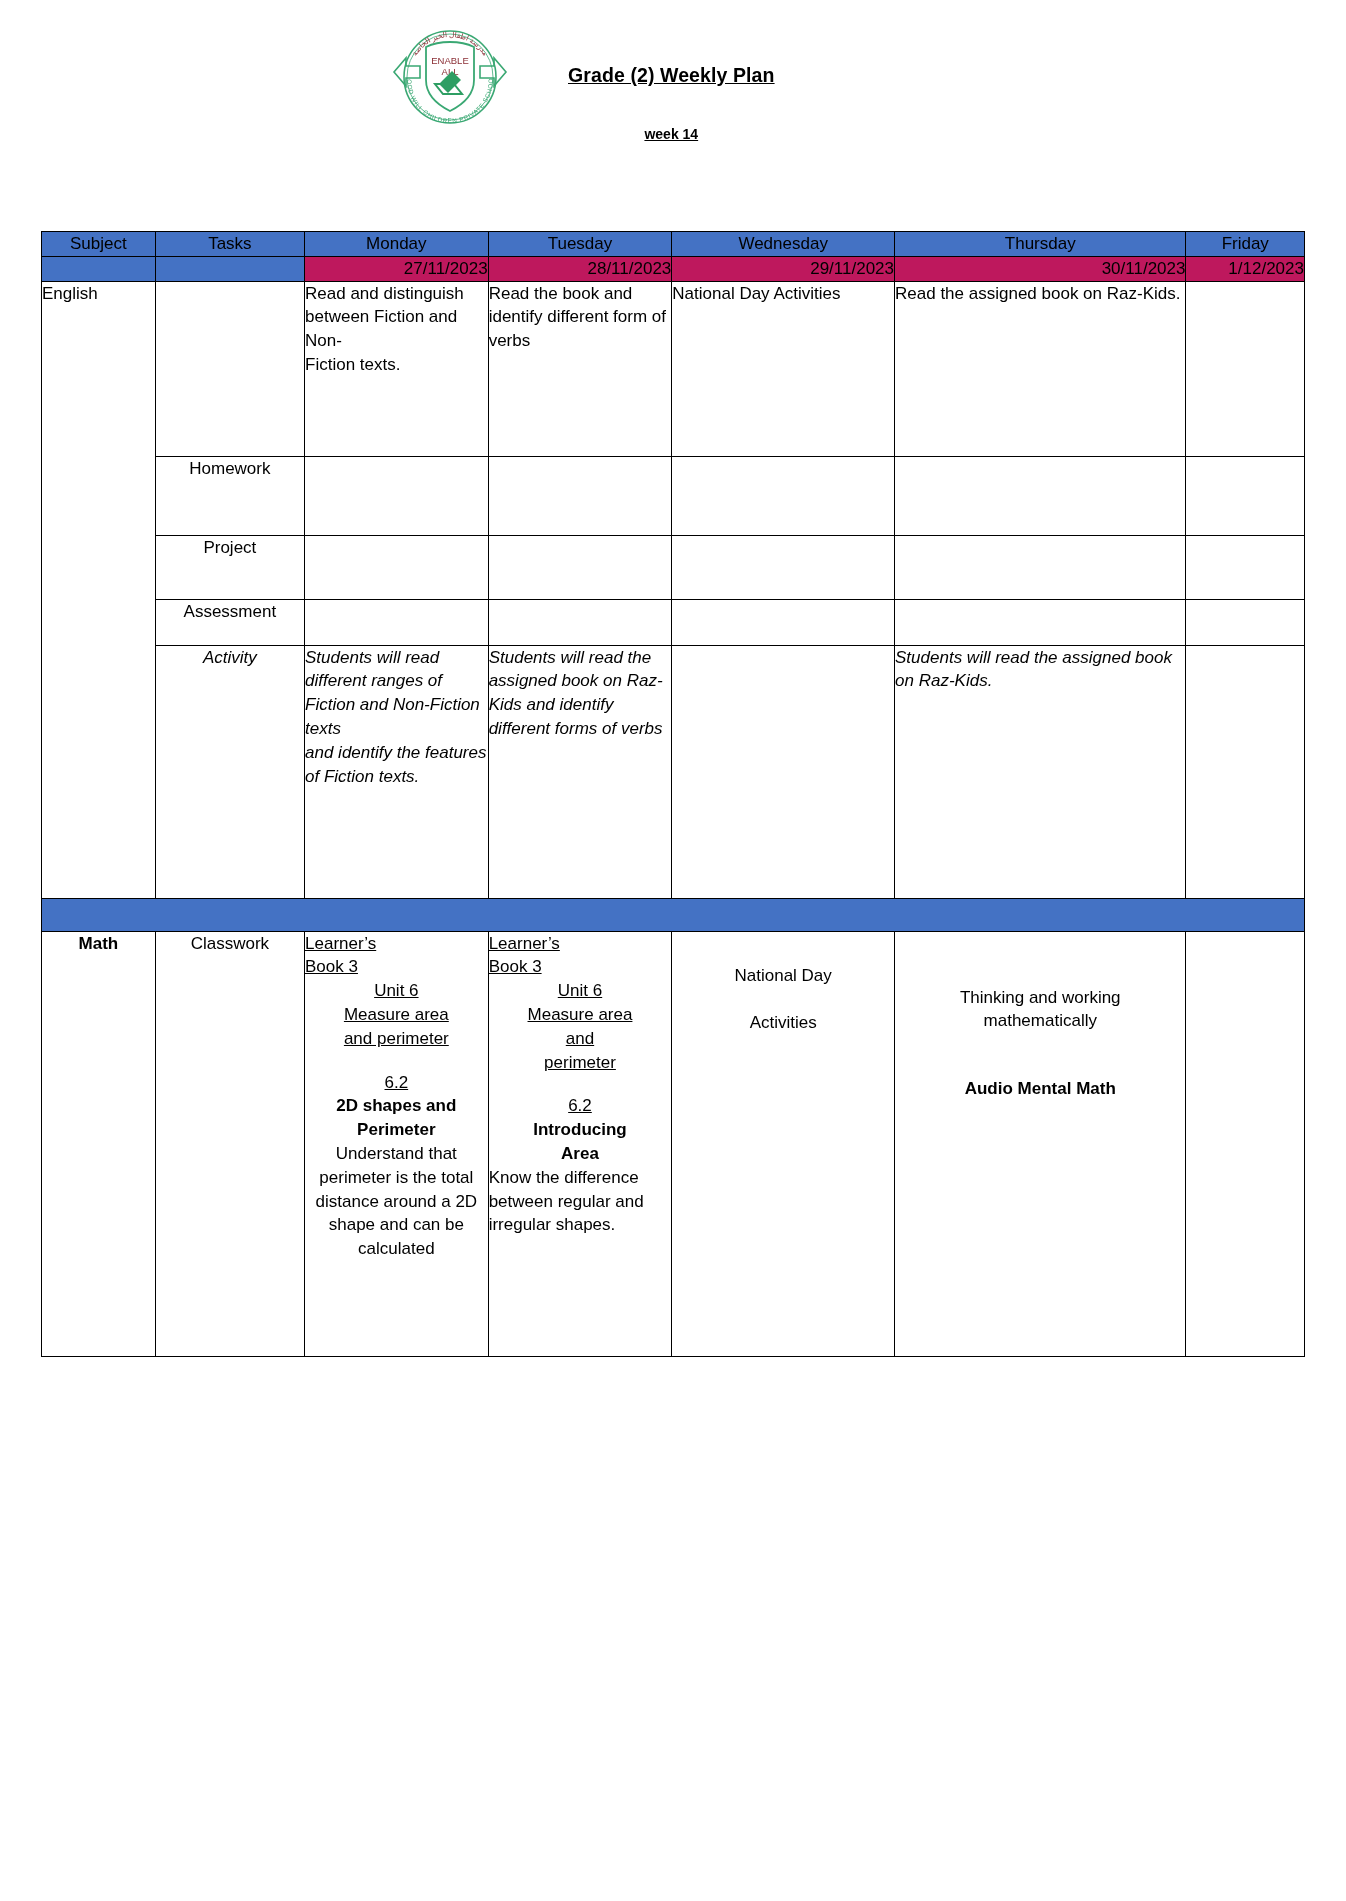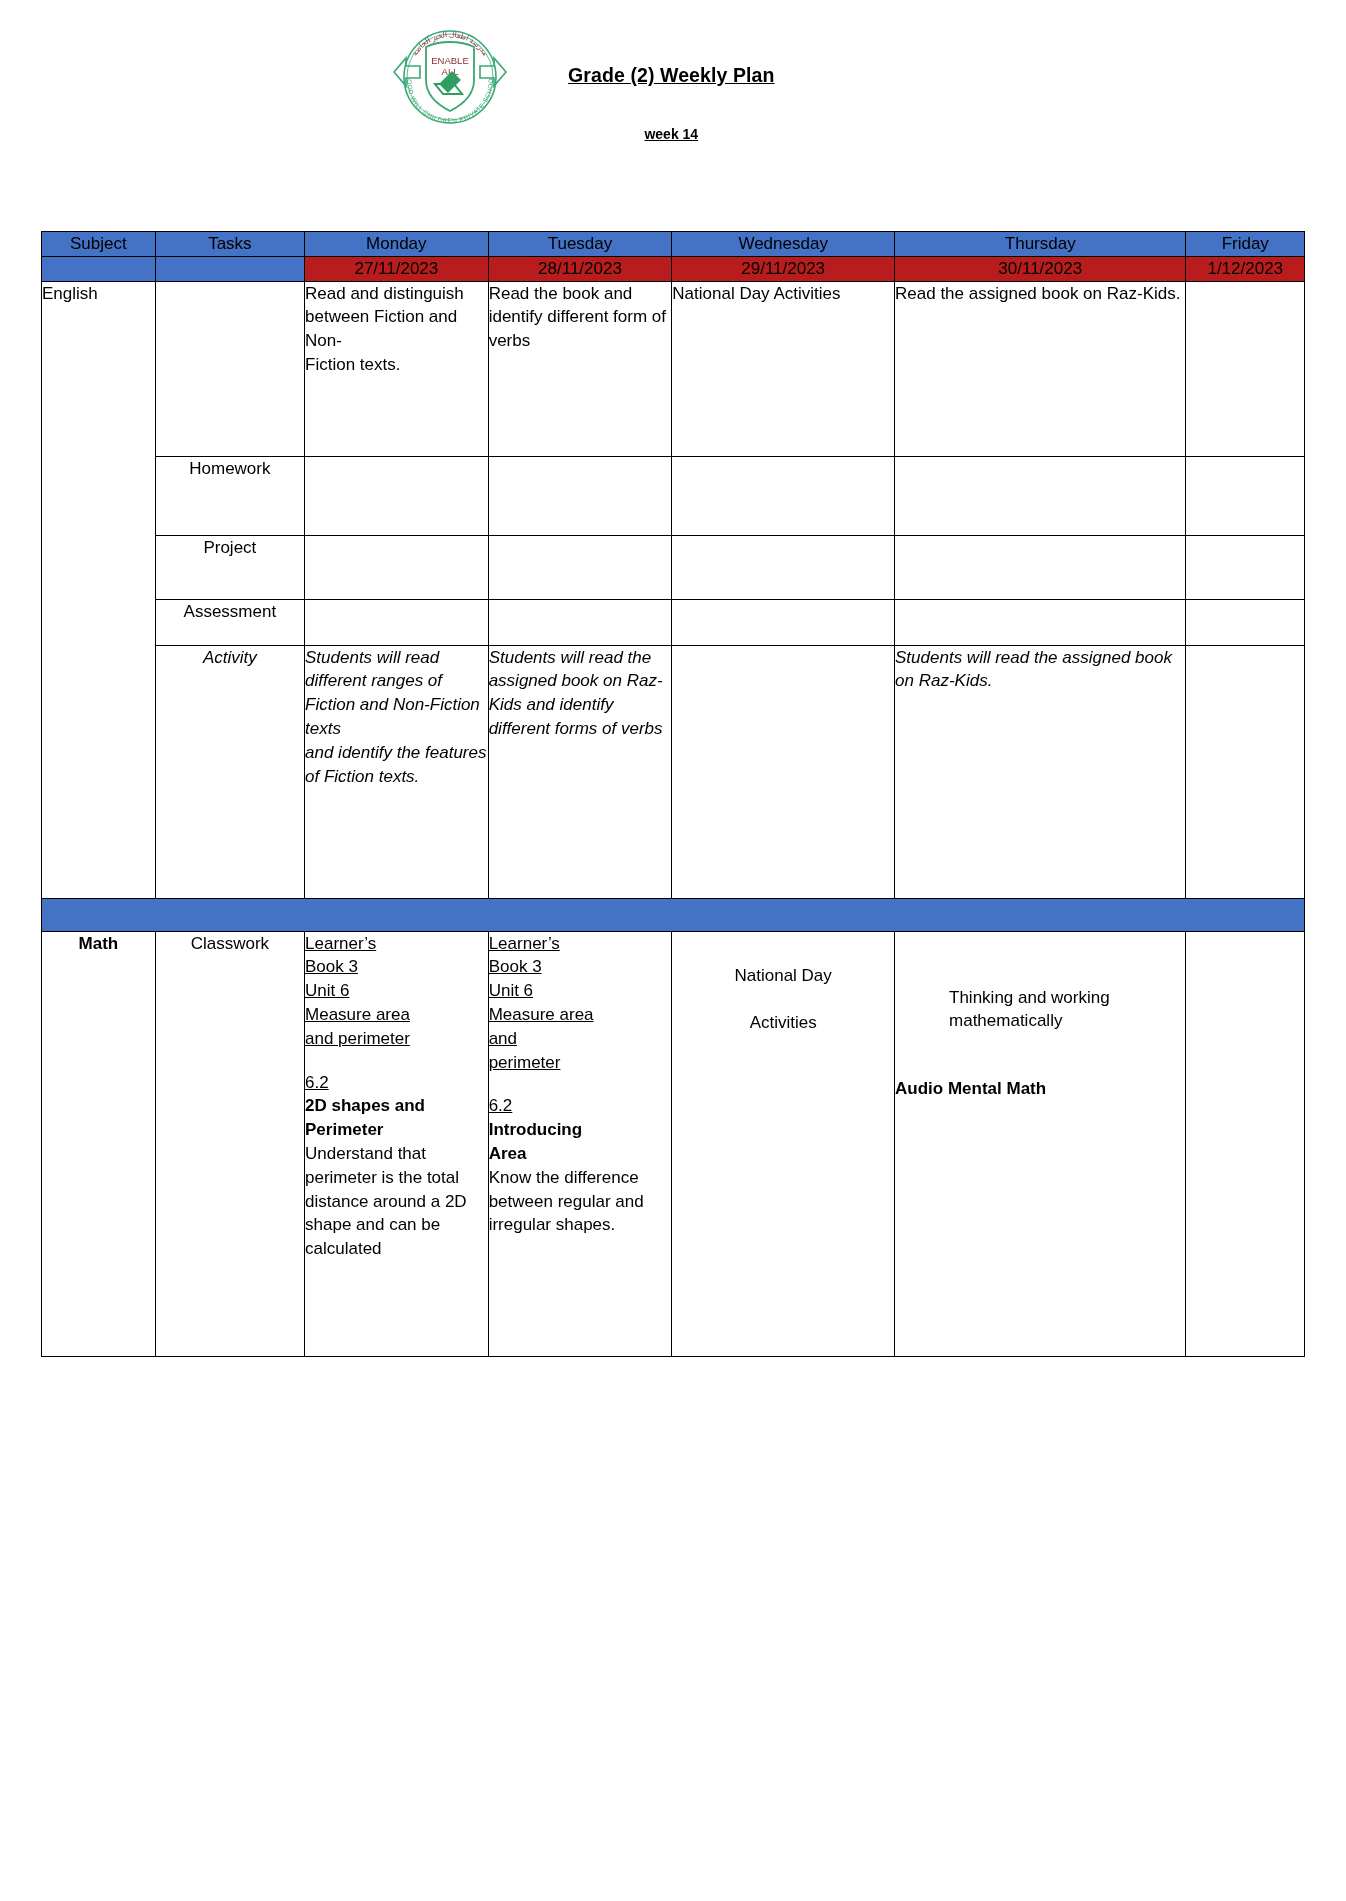--- a/index.html
+++ b/index.html
@@ -85,42 +85,42 @@
   .hdr {
     background: #4472C4;
     text-align: center;
     font-weight: bold;
     font-size: 17.5px;
     padding: 5px 2px 6px 2px;
     vertical-align: middle;
     line-height: 1.25;
   }
   .hdr-date {
-    background: #b91c1c;
-    text-align: center;
+    background: #be185d;
+    text-align: right;
     font-weight: bold;
     font-size: 17.5px;
     padding: 4px 2px 6px 2px;
     vertical-align: middle;
     line-height: 1.25;
     word-break: break-all;
   }
   .hdr-blank {
     background: #4472C4;
   }
 
   
   .cell {
     padding: 8px 7px 8px 8px;
   }
   .cell-mid {
     padding: 8px 7px 8px 8px;
     vertical-align: middle;
   }
-  .t-center { text-align: left; }
+  .t-center { text-align: center; }
   .t-left   { text-align: left; }
 
   .subject-cell {
     padding: 8px 4px 8px 9px;
     text-align: left;
     vertical-align: top;
   }
   .subject-cell.bold { font-weight: bold; text-align: center; }
   .task-cell {
     padding: 8px 6px 8px 6px;

